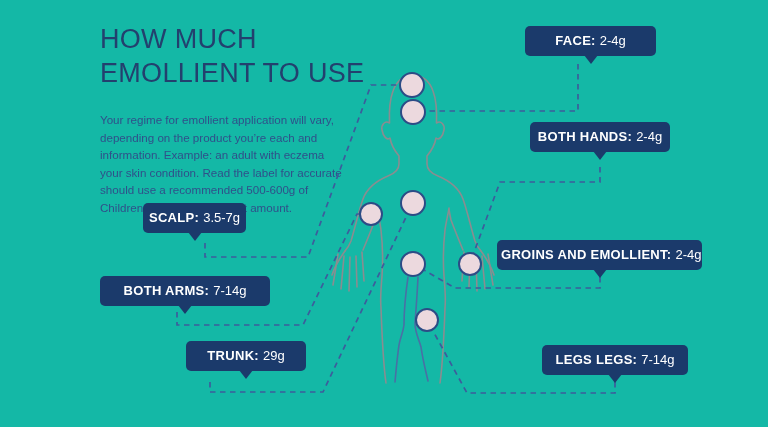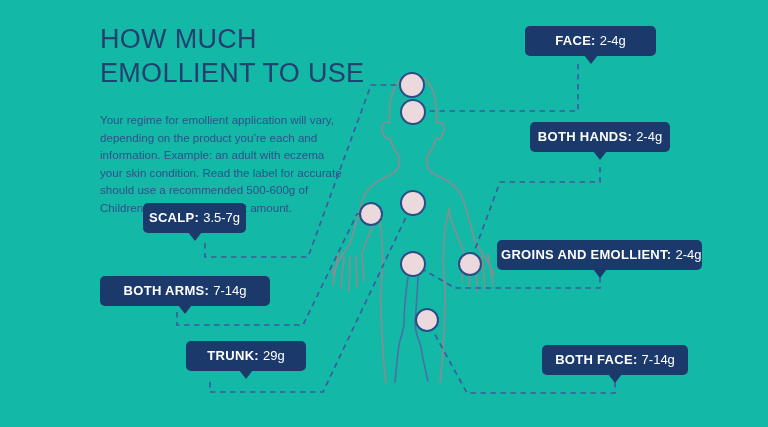--- a/index.html
+++ b/index.html
@@ -120,16 +120,16 @@
   <div class="callout c-arms">
     <span class="b">BOTH ARMS:</span><span class="v">7-14g</span>
   </div>
   <div class="callout c-groins">
     <span class="b">GROINS AND EMOLLIENT:</span><span class="v">2-4g</span>
   </div>
   <div class="callout c-trunk">
     <span class="b">TRUNK:</span><span class="v">29g</span>
   </div>
   <div class="callout c-legs">
-    <span class="b">BOTH FACE:</span><span class="v">7-14g</span>
+    <span class="b">LEGS LEGS:</span><span class="v">7-14g</span>
   </div>
 
 </div>
 
 </body></html>

